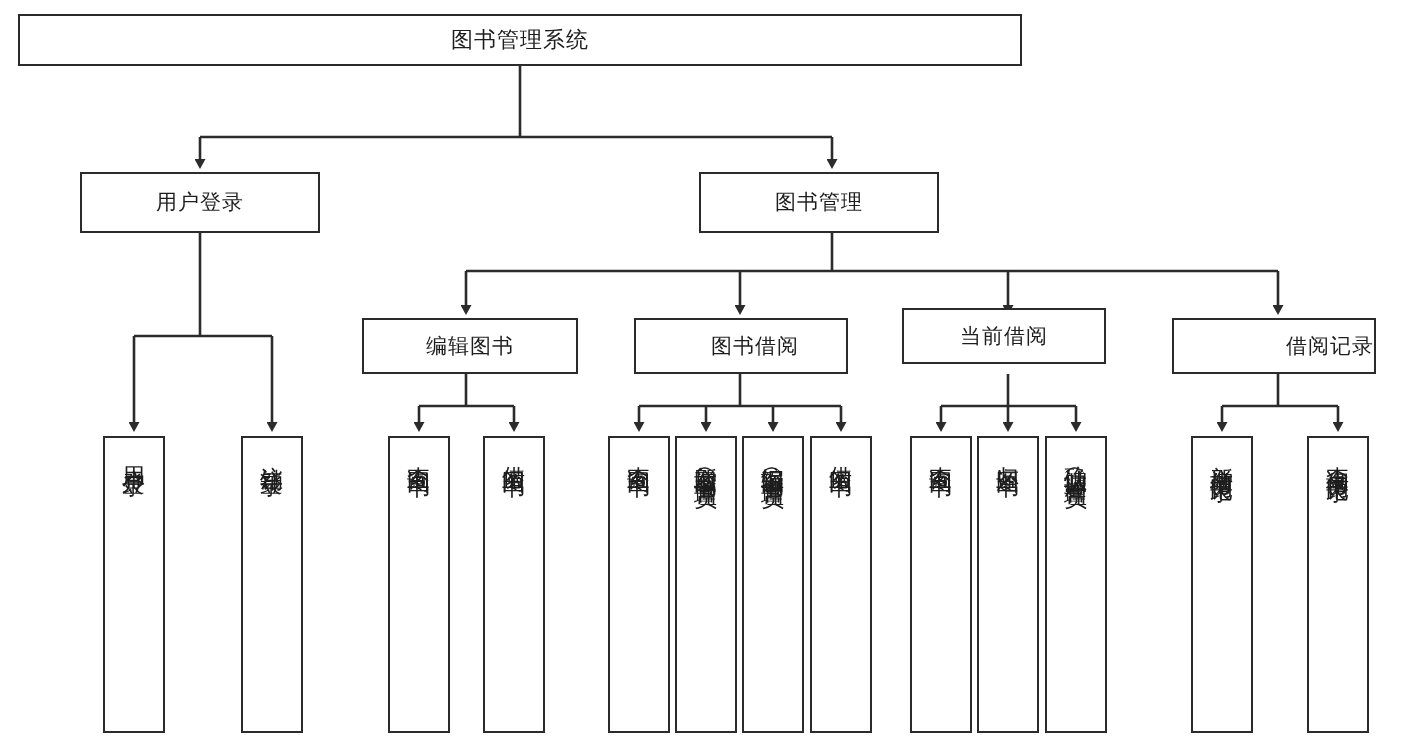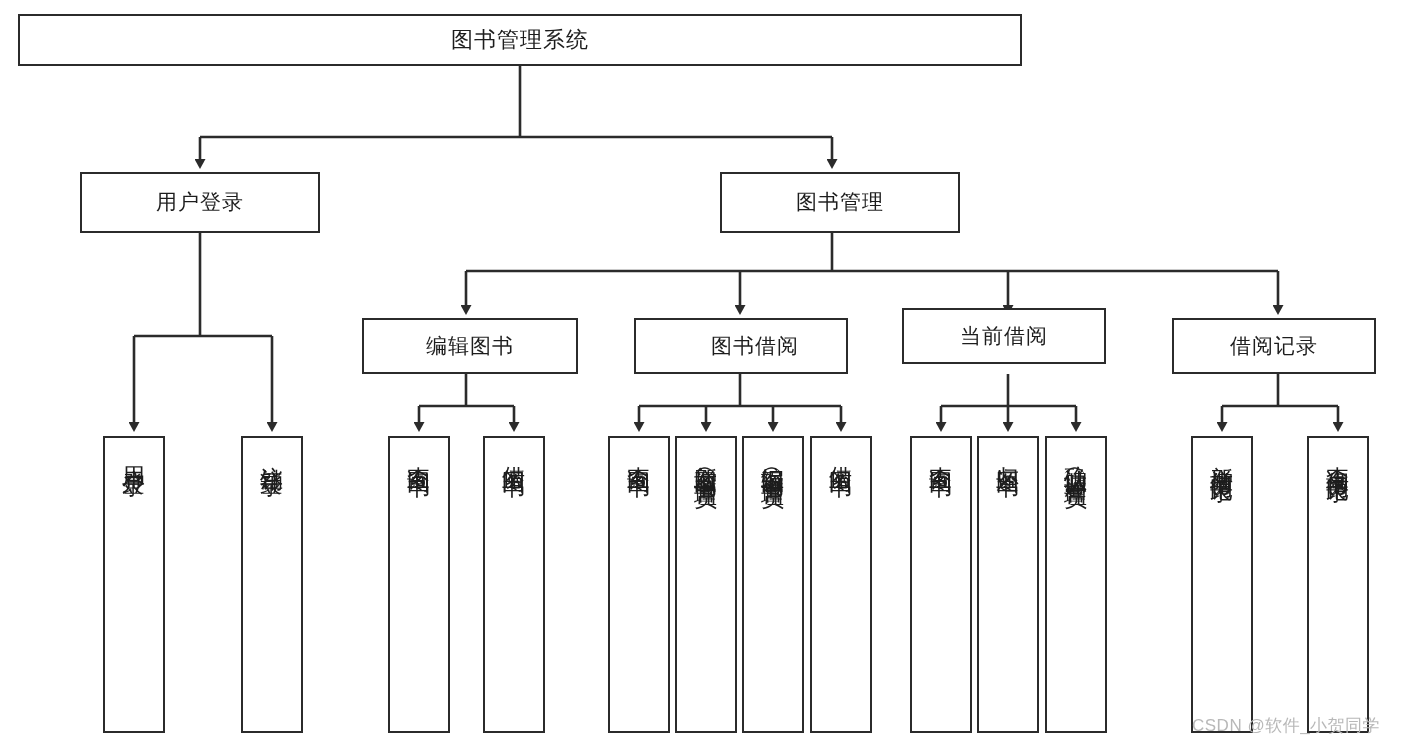--- a/index.html
+++ b/index.html
@@ -134,34 +134,34 @@
     </g>
   </svg>
 
   <div class="node h root" style="left:18px; top:14px; width:1004px; height:52px;">
     <span class="node-label">图书管理系统</span>
   </div>
 
   <div class="node h" style="left:80px; top:172px; width:240px; height:61px;">
     <span class="node-label">用户登录</span>
   </div>
-  <div class="node h" style="left:720px; top:172px; width:240px; height:61px;text-align:center;">
+  <div class="node h" style="left:699px; top:172px; width:240px; height:61px;text-align:center;">
     <span class="node-label">图书管理</span>
   </div>
 
   <div class="node h" style="left:362px; top:318px; width:216px; height:56px;">
     <span class="node-label">编辑图书</span>
   </div>
   <div class="node h" style="left:634px; top:318px; width:214px; height:56px;padding-left:28px;">
     <span class="node-label">图书借阅</span>
   </div>
   <div class="node h" style="left:902px; top:308px; width:204px; height:56px;">
     <span class="node-label">当前借阅</span>
   </div>
-  <div class="node h" style="left:1172px; top:318px; width:204px; height:56px;">
+  <div class="node h" style="left:1172px; top:318px; width:204px; height:56px;justify-content:flex-end;">
     <span class="node-label">借阅记录</span>
   </div>
 
   <div class="node v" style="left:103px; top:436px; width:62px; height:297px;">
     <span class="node-label">用户登录</span>
   </div>
   <div class="node v" style="left:241px; top:436px; width:62px; height:297px;">
     <span class="node-label">注销登录</span>
   </div>
 
@@ -195,15 +195,14 @@
     <span class="node-label">确认归还（管理员）</span>
   </div>
 
   <div class="node v" style="left:1191px; top:436px; width:62px; height:297px;">
     <span class="node-label">新增借阅记录</span>
   </div>
   <div class="node v" style="left:1307px; top:436px; width:62px; height:297px;">
     <span class="node-label">查询借阅记录</span>
   </div>
 
-  <div id="watermark">CSDN @软件_小贺同学</div>
 
 </div>
 
 </body></html>

